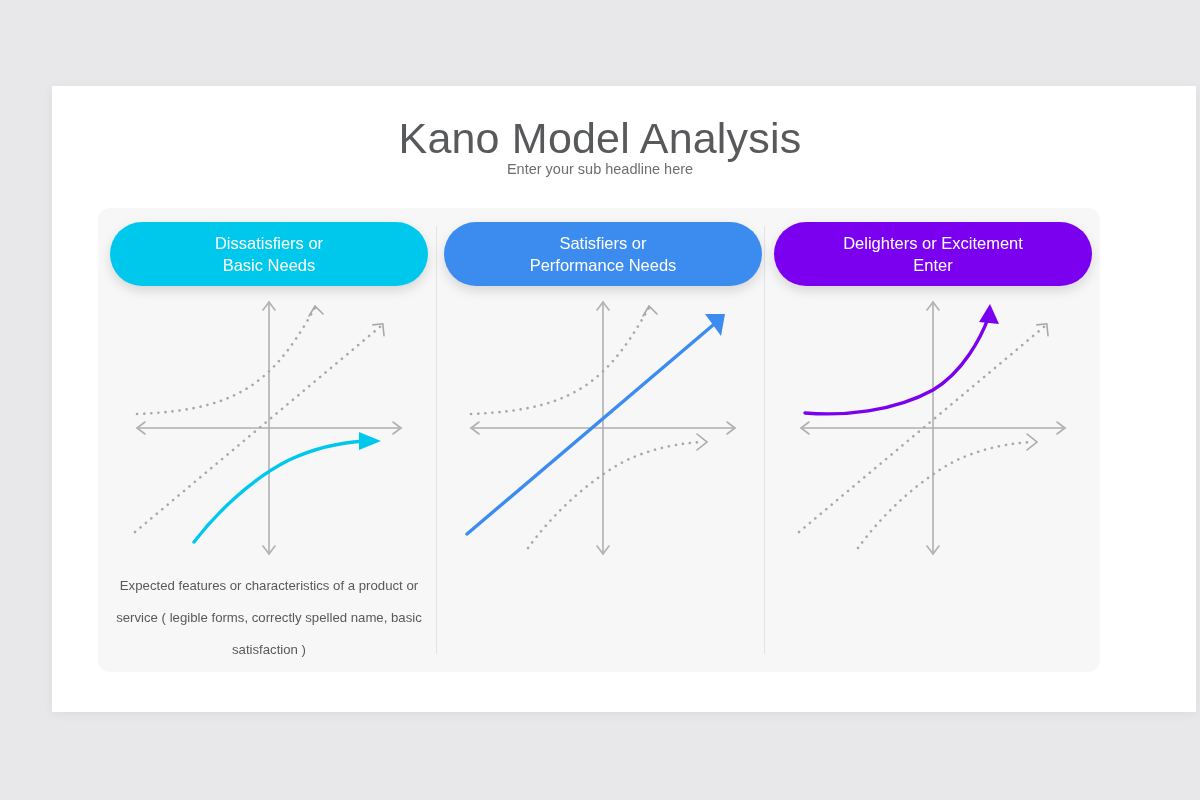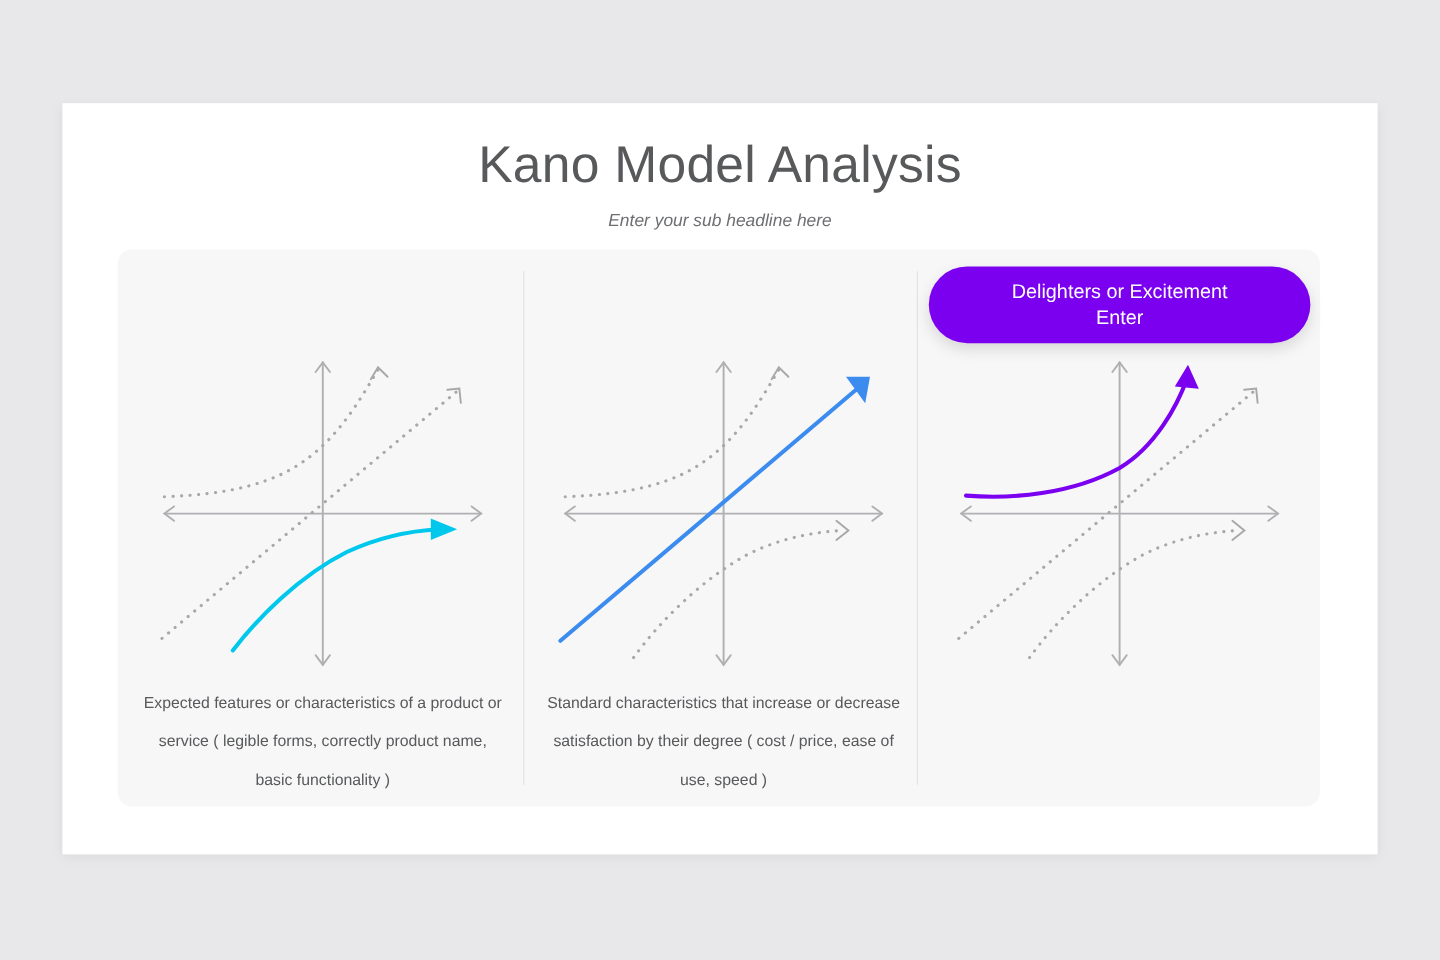--- a/index.html
+++ b/index.html
@@ -15,44 +15,44 @@
   }
 
   .slide {
     position: absolute;
     left: 52px;
     top: 86px;
     width: 1096px;
     height: 626px;
     background: #ffffff;
     box-shadow: 0 2px 10px rgba(0,0,0,0.06);
+    padding-left: 48px;
   }
 
   .title {
     position: absolute;
     left: 0;
     top: 28px;
     width: 1096px;
     text-align: center;
     font-size: 43px;
     font-weight: 400;
     color: #58595b;
     letter-spacing: 0.2px;
   }
 
   .subtitle {
     position: absolute;
     left: 0;
-    top: 90px;
+    top: 75px;
     width: 1096px;
     text-align: center;
     font-size: 14.5px;
     font-weight: 400;
     color: #6d6e71;
-    font-style: italic;
   }
 
   .panel {
     position: absolute;
     left: 46px;
     top: 122px;
     width: 1002px;
     height: 464px;
     background: #f7f7f8;
     border-radius: 12px;
@@ -122,65 +122,76 @@
 
   <div class="title">Kano Model Analysis</div>
   <div class="subtitle">Enter your sub headline here</div>
 
   <div class="panel">
 
     <div class="divider d1"></div>
     <div class="divider d2"></div>
 
     <div class="column c1">
+      <div class="pill" style="background:#00c8ed">
+        <span>
+          <span>Dissatisfiers or</span><br>
+          <span>Basic Needs</span>
+        </span>
+      </div>
 
       <div class="chart">
         <svg width="300" height="268" viewBox="0 0 300 268">
           <g stroke="#b0b0b2" stroke-width="1.6" fill="none" stroke-linecap="round">
             <line x1="18" y1="134" x2="282" y2="134"></line>
             <line x1="150" y1="8" x2="150" y2="260"></line>
             <polyline points="26,128 18,134 26,140"></polyline>
             <polyline points="274,128 282,134 274,140"></polyline>
             <polyline points="144,16 150,8 156,16"></polyline>
             <polyline points="144,252 150,260 156,252"></polyline>
           </g>
           <path d="M 18 120 C 70 118, 110 110, 140 86 C 168 64, 185 32, 196 14" stroke="#a8a8aa" stroke-width="2.6" fill="none" stroke-linecap="round" stroke-dasharray="0.1 7"></path>
           <polyline points="190,22 196,12 204,20" stroke="#a8a8aa" stroke-width="1.6" fill="none" stroke-linecap="round"></polyline>
           <path d="M 16 238 L 262 32" stroke="#a8a8aa" stroke-width="2.6" fill="none" stroke-linecap="round" stroke-dasharray="0.1 7"></path>
           <polyline points="254,30 264,30 264,42" stroke="#a8a8aa" stroke-width="1.6" fill="none" stroke-linecap="round" transform="rotate(-6 262 32)"></polyline>
           <path d="M 75 248 C 95 222, 130 186, 170 166 C 200 152, 228 148, 247 147" stroke="#00c8ed" stroke-width="3.4" fill="none" stroke-linecap="round"></path>
           <polygon points="240,138 262,147 240,156" fill="#00c8ed"></polygon>
         </svg>
       </div>
 
-      <div class="caption">Expected features or characteristics of a product or service ( legible forms, correctly product name, basic functionality )</div>
+      <div class="caption">Expected features or characteristics of a product or service ( legible forms, correctly spelled name, basic satisfaction )</div>
     </div>
 
     <div class="column c2">
+      <div class="pill" style="background:#3c8cf0">
+        <span>
+          <span>Satisfiers or</span><br>
+          <span>Performance Needs</span>
+        </span>
+      </div>
 
       <div class="chart">
         <svg width="300" height="268" viewBox="0 0 300 268">
           <g stroke="#b0b0b2" stroke-width="1.6" fill="none" stroke-linecap="round">
             <line x1="18" y1="134" x2="282" y2="134"></line>
             <line x1="150" y1="8" x2="150" y2="260"></line>
             <polyline points="26,128 18,134 26,140"></polyline>
             <polyline points="274,128 282,134 274,140"></polyline>
             <polyline points="144,16 150,8 156,16"></polyline>
             <polyline points="144,252 150,260 156,252"></polyline>
           </g>
           <path d="M 18 120 C 70 118, 110 110, 140 86 C 168 64, 185 32, 196 14" stroke="#a8a8aa" stroke-width="2.6" fill="none" stroke-linecap="round" stroke-dasharray="0.1 7"></path>
           <polyline points="190,22 196,12 204,20" stroke="#a8a8aa" stroke-width="1.6" fill="none" stroke-linecap="round"></polyline>
           <path d="M 75 254 C 95 226, 130 190, 170 168 C 200 153, 230 149, 250 148" stroke="#a8a8aa" stroke-width="2.6" fill="none" stroke-linecap="round" stroke-dasharray="0.1 7"></path>
           <polyline points="244,140 254,148 244,156" stroke="#a8a8aa" stroke-width="1.6" fill="none" stroke-linecap="round"></polyline>
           <path d="M 14 240 L 266 26" stroke="#3c8cf0" stroke-width="3.4" fill="none" stroke-linecap="round"></path>
           <polygon points="252,20 272,20 268,42" fill="#3c8cf0"></polygon>
         </svg>
       </div>
 
-      <div class="caption">Standard characteristics that increase or decrease satisfaction by their degree ( cost / price, ease of use, speed )</div>
     </div>
 
     <div class="column c3">
       <div class="pill" style="background:#7b00f0">
         <span>
           <span>Delighters or Excitement</span><br>
           <span>Enter</span>
         </span>
       </div>
 

